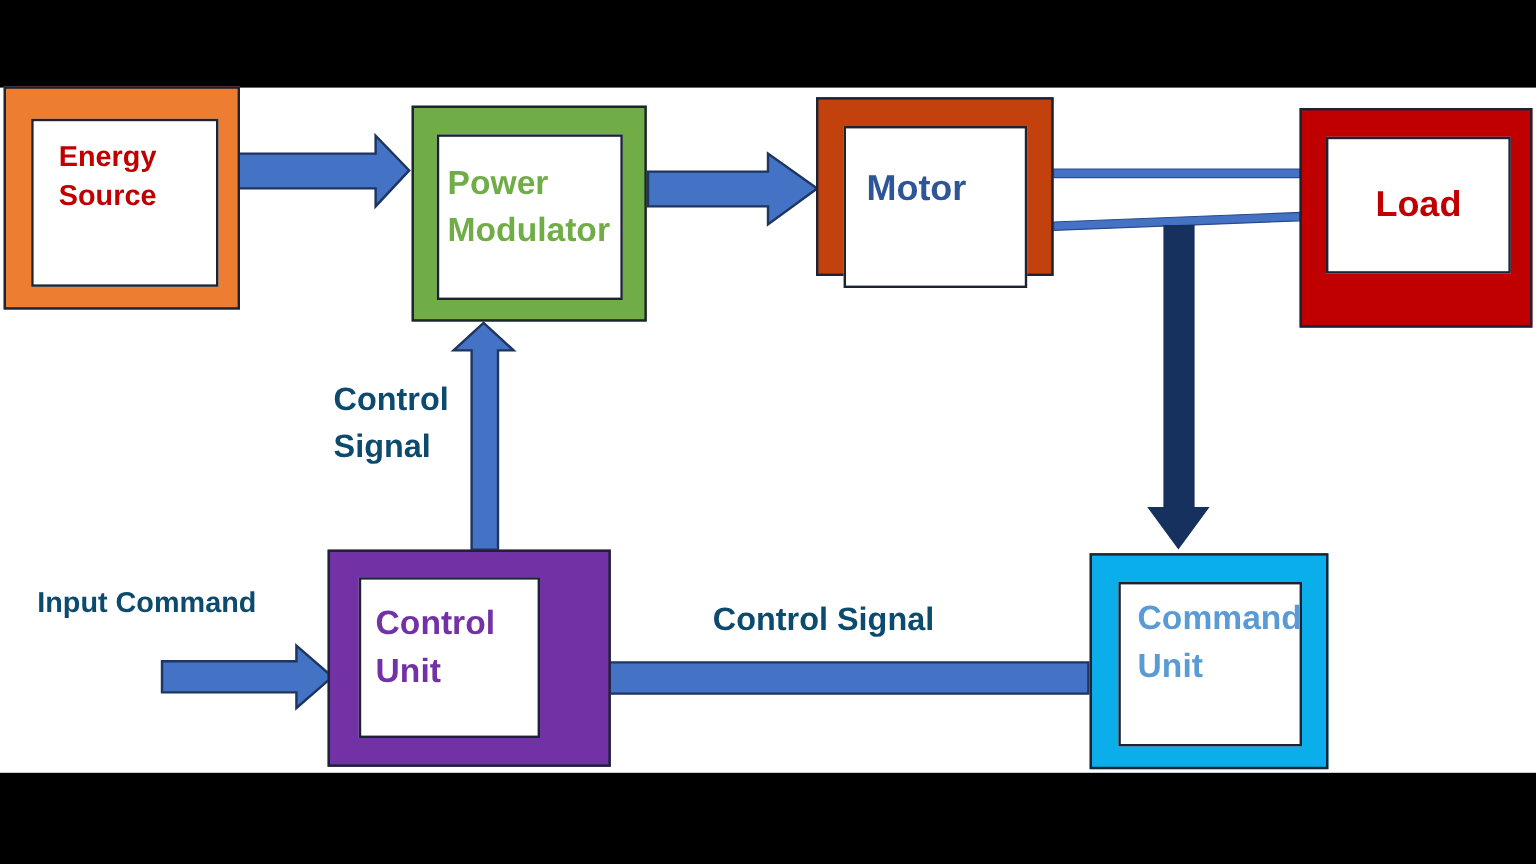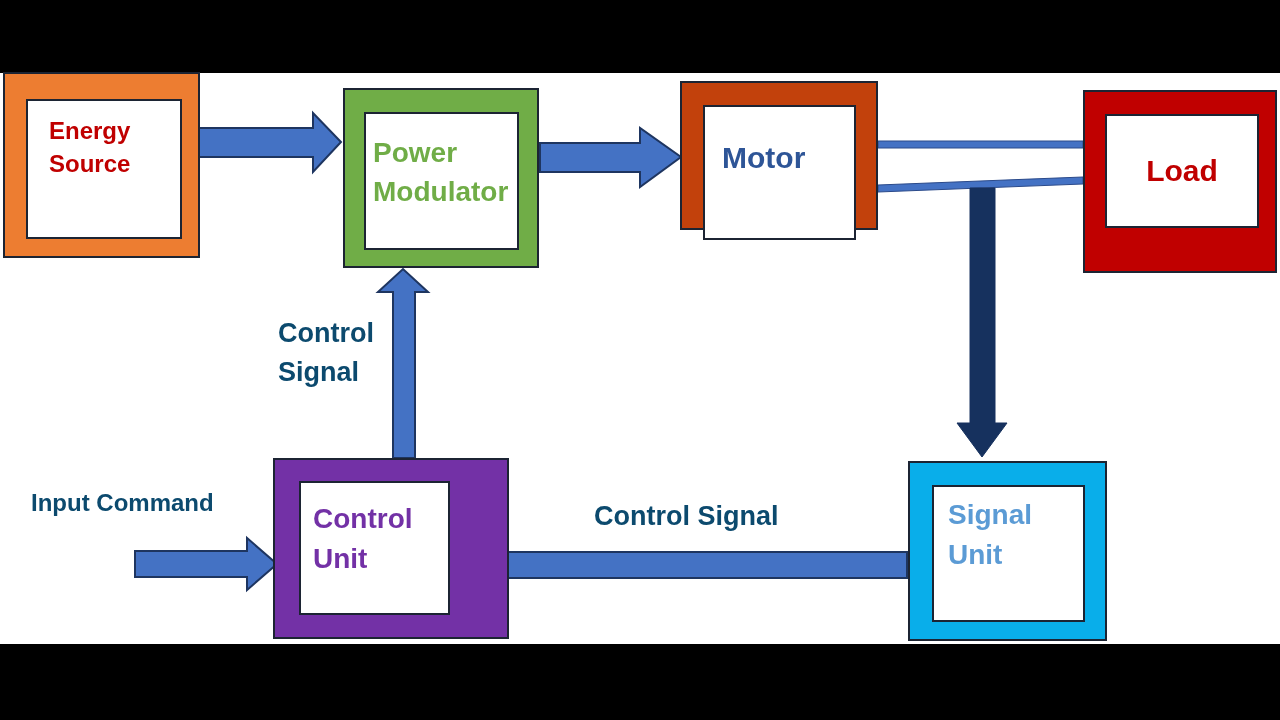--- a/index.html
+++ b/index.html
@@ -96,19 +96,19 @@
 </div>
 
 <div class="block" id="b-cu">
   <div class="inner">
     <div class="blabel">Control Unit</div>
   </div>
 </div>
 
 <div class="block" id="b-su">
   <div class="inner">
-    <div class="blabel">Signal Unit</div>
+    <div class="blabel">Command Unit</div>
   </div>
 </div>
 
 <div class="flow-label" id="lbl-control">Control Signal</div>
 <div class="flow-label" id="lbl-input">Input Command</div>
 <div class="flow-label" id="lbl-feedback">Control Signal</div>
 
 </body></html>

